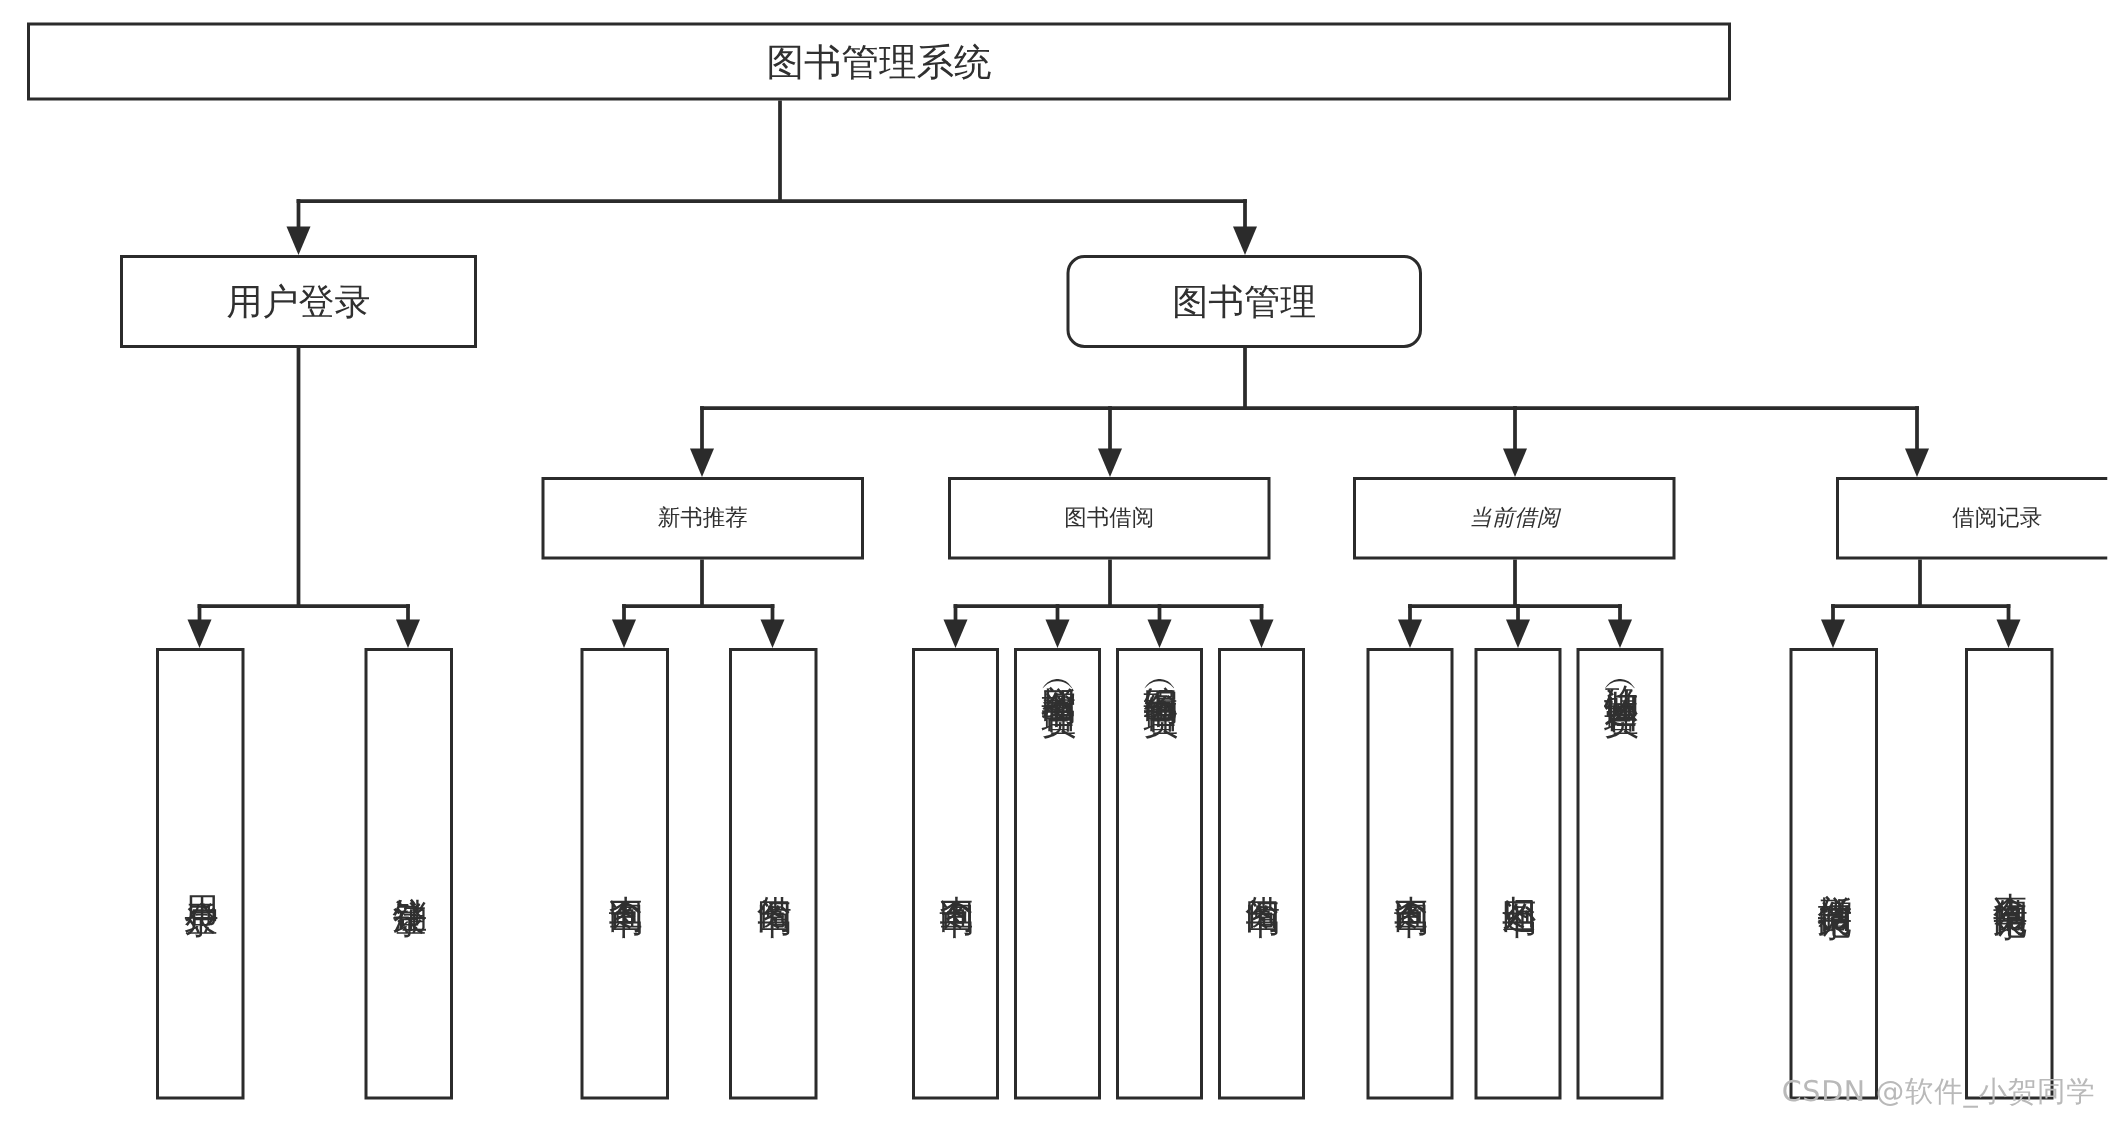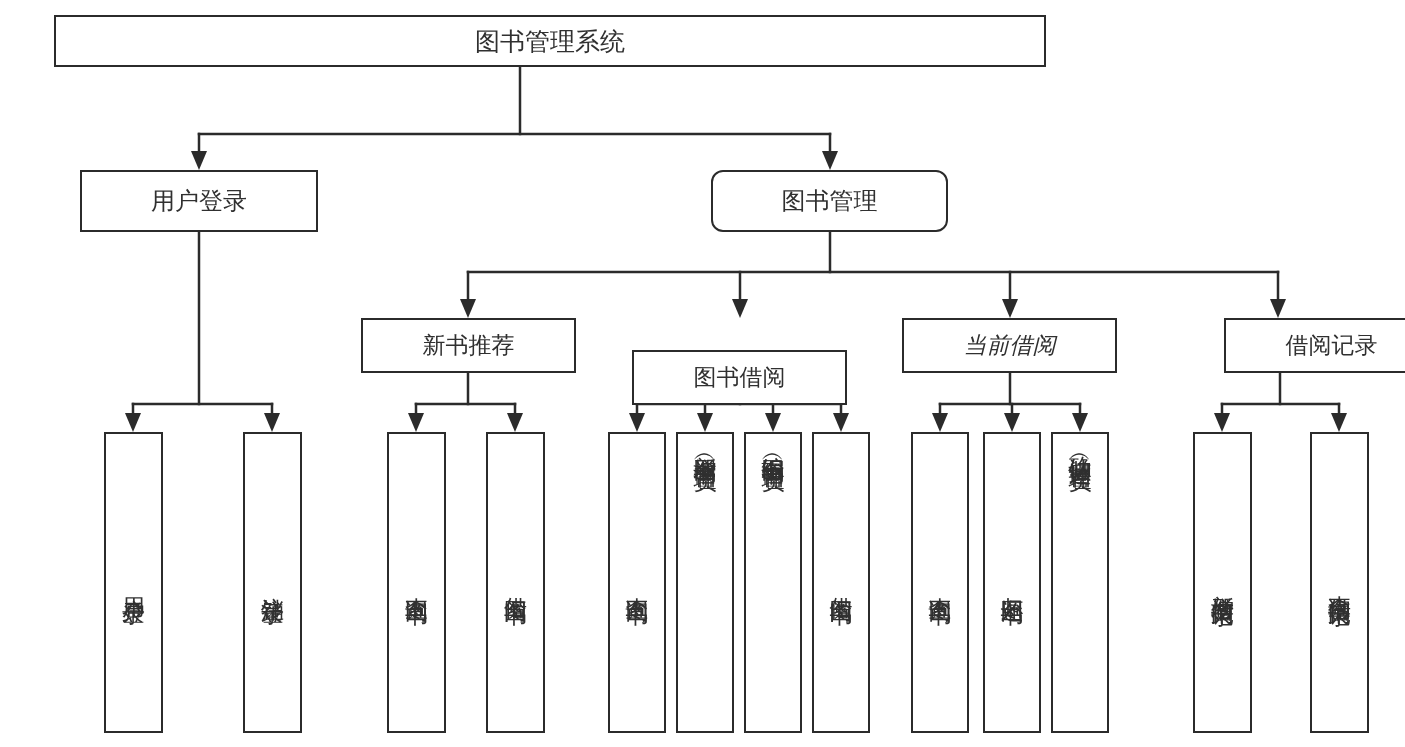--- a/index.html
+++ b/index.html
@@ -35,21 +35,21 @@
     justify-content: center;
     color: #303030;
   }
   .node.root {
     font-size: 25px;
   }
   .node.lvl1 {
     font-size: 24px;
   }
   .node.lvl2 {
-    font-size: 23px;
+    font-size: 15px;
     text-align: right;
   }
   .node.leaf {
     align-items: flex-start;
     justify-content: center;
     padding-top: 4px;
   }
   .vtext {
     writing-mode: vertical-rl;
     text-orientation: upright;
@@ -127,33 +127,33 @@
       <path d="M 1072 413 L 1088 413 L 1080 432 Z" fill="#2b2b2b"></path>
       <line x1="1280" y1="373" x2="1280" y2="404" stroke="#2b2b2b" stroke-width="2.5" stroke-linecap="square"></line>
       <line x1="1222" y1="404" x2="1339" y2="404" stroke="#2b2b2b" stroke-width="2.5" stroke-linecap="square"></line>
       <line x1="1222" y1="404" x2="1222" y2="417" stroke="#2b2b2b" stroke-width="2.5" stroke-linecap="square"></line>
       <path d="M 1214 413 L 1230 413 L 1222 432 Z" fill="#2b2b2b"></path>
       <line x1="1339" y1="404" x2="1339" y2="417" stroke="#2b2b2b" stroke-width="2.5" stroke-linecap="square"></line>
       <path d="M 1331 413 L 1347 413 L 1339 432 Z" fill="#2b2b2b"></path>
     </svg>
 
   <div id="nodes">
-      <div class="node root" style="left: 18px; top: 15px; width: 992px; height: 52px; margin-left: 36px;">
+      <div class="node root" style="left: 18px; top: 15px; width: 1136px; height: 52px;">
         <span>图书管理系统</span>
       </div>
       <div class="node lvl1" style="left: 80px; top: 170px; width: 238px; height: 62px;">
         <span>用户登录</span>
       </div>
       <div class="node lvl1" style="left: 711px; top: 170px; width: 237px; height: 62px; border-radius: 12px;">
         <span>图书管理</span>
       </div>
       <div class="node lvl2" style="left: 361px; top: 318px; width: 215px; height: 55px;">
         <span>新书推荐</span>
       </div>
-      <div class="node lvl2" style="left: 632px; top: 318px; width: 215px; height: 55px; margin-top: 32px;">
+      <div class="node lvl2" style="left: 632px; top: 318px; width: 215px; height: 55px;">
         <span>图书借阅</span>
       </div>
       <div class="node lvl2" style="left: 902px; top: 318px; width: 215px; height: 55px; font-style: italic;">
         <span>当前借阅</span>
       </div>
       <div class="node lvl2" style="left: 1224px; top: 318px; width: 215px; height: 55px;">
         <span>借阅记录</span>
       </div>
       <div class="node leaf centered" style="left: 104px; top: 432px; width: 59px; height: 301px;">
         <span class="vtext">用户登录</span>
@@ -189,13 +189,14 @@
         <span class="vtext">确认归还（管理员）</span>
       </div>
       <div class="node leaf centered" style="left: 1193px; top: 432px; width: 59px; height: 301px;">
         <span class="vtext">新增借阅记录</span>
       </div>
       <div class="node leaf centered" style="left: 1310px; top: 432px; width: 59px; height: 301px;">
         <span class="vtext">查询借阅记录</span>
       </div>
     </div>
 
+  <div class="watermark">CSDN @软件_小贺同学</div>
 </div>
 
 </body></html>

